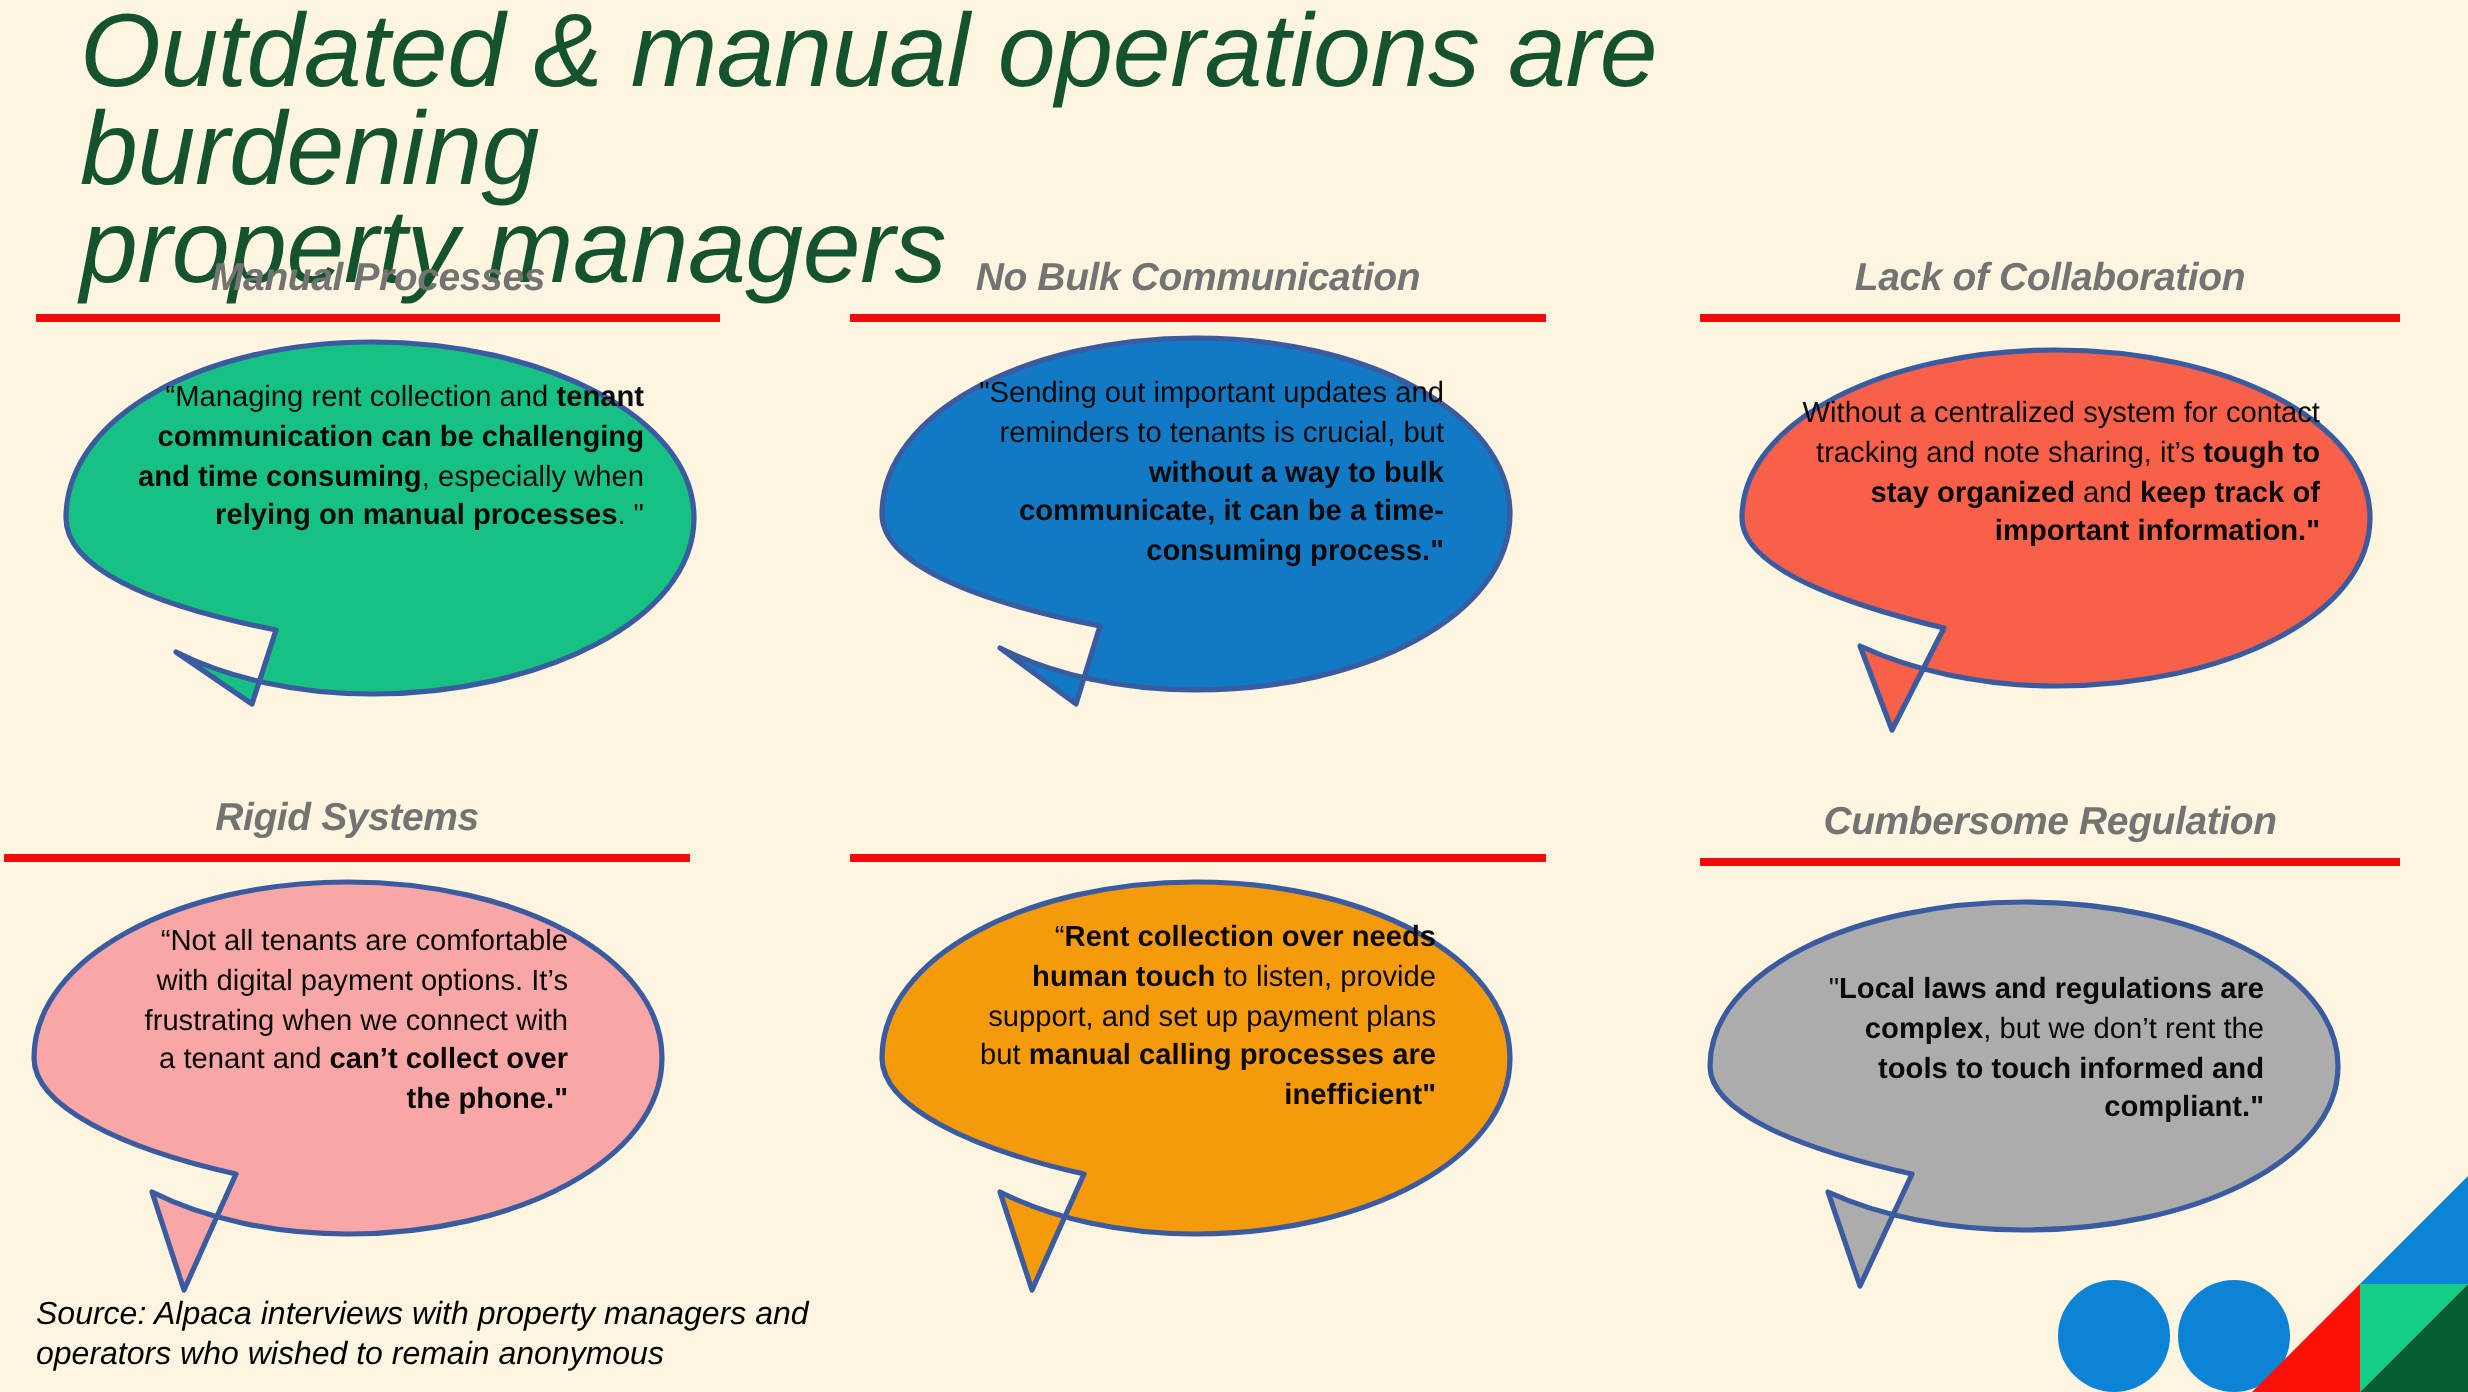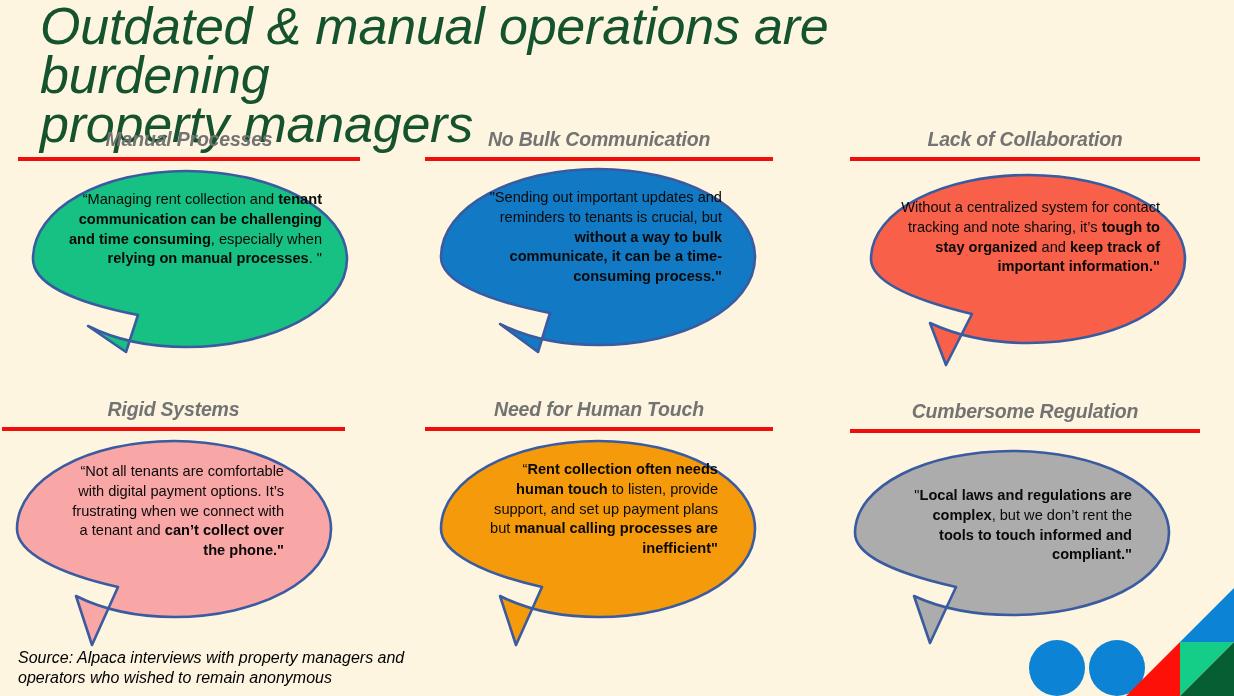--- a/index.html
+++ b/index.html
@@ -182,35 +182,34 @@
                L 78 207 L 104 149
                C 46 136 3 115 3 91
                C 3 40 76 3 160 3 Z" fill="#F9A6A6" stroke="#3A5BA0" stroke-width="2.6" stroke-linejoin="round"></path>
     </svg>
     <div class="bubble-text" style="left:50px; top:24px; width:220px;">
       <span>“Not all tenants are comfortable with digital payment options. It’s frustrating when we connect with a tenant and </span><b>can’t collect over the phone."</b>
     </div>
   </div>
 
   <div class="panel" style="left:425px; top:398px; width:348px; height:240px;">
-    <div class="panel-header">Need for Human Touch</div>
     <div class="panel-rule" style="left:0px; top:29px; width:348px;"></div>
   </div>
   <div class="bubble-wrap" style="left:438px; top:438px; width:320px; height:215px;">
     <svg class="bubble-svg" width="320" height="215" viewBox="0 0 320 215">
       <path d="M 160 3
                C 244 3 317 40 317 91
                C 317 142 244 179 160 179
                C 122 179 88 171 62 158
                L 78 207 L 104 149
                C 46 136 3 115 3 91
                C 3 40 76 3 160 3 Z" fill="#F59B0B" stroke="#3A5BA0" stroke-width="2.6" stroke-linejoin="round"></path>
     </svg>
     <div class="bubble-text" style="left:42px; top:22px; width:238px;">
-      <span>“</span><b>Rent collection often needs human touch</b><span> to listen, provide support, and set up payment plans but </span><b>manual calling processes are inefficient"</b>
+      <span>“</span><b>Rent collection over needs human touch</b><span> to listen, provide support, and set up payment plans but </span><b>manual calling processes are inefficient"</b>
     </div>
   </div>
 
   <div class="panel" style="left:850px; top:400px; width:350px; height:240px;">
     <div class="panel-header">Cumbersome Regulation</div>
     <div class="panel-rule" style="left:0px; top:29px; width:350px;"></div>
   </div>
   <div class="bubble-wrap" style="left:852px; top:448px; width:320px; height:205px;">
     <svg class="bubble-svg" width="320" height="205" viewBox="0 0 320 205">
       <path d="M 160 3

